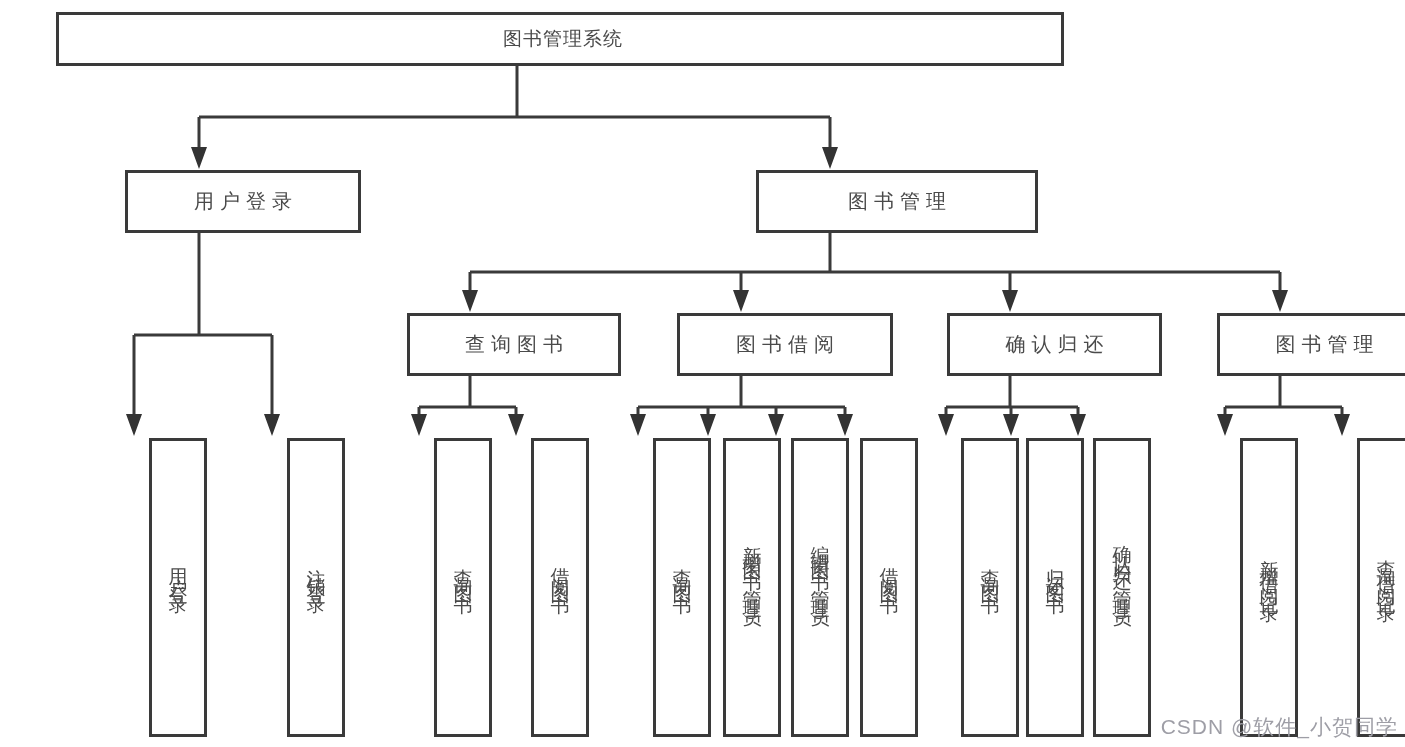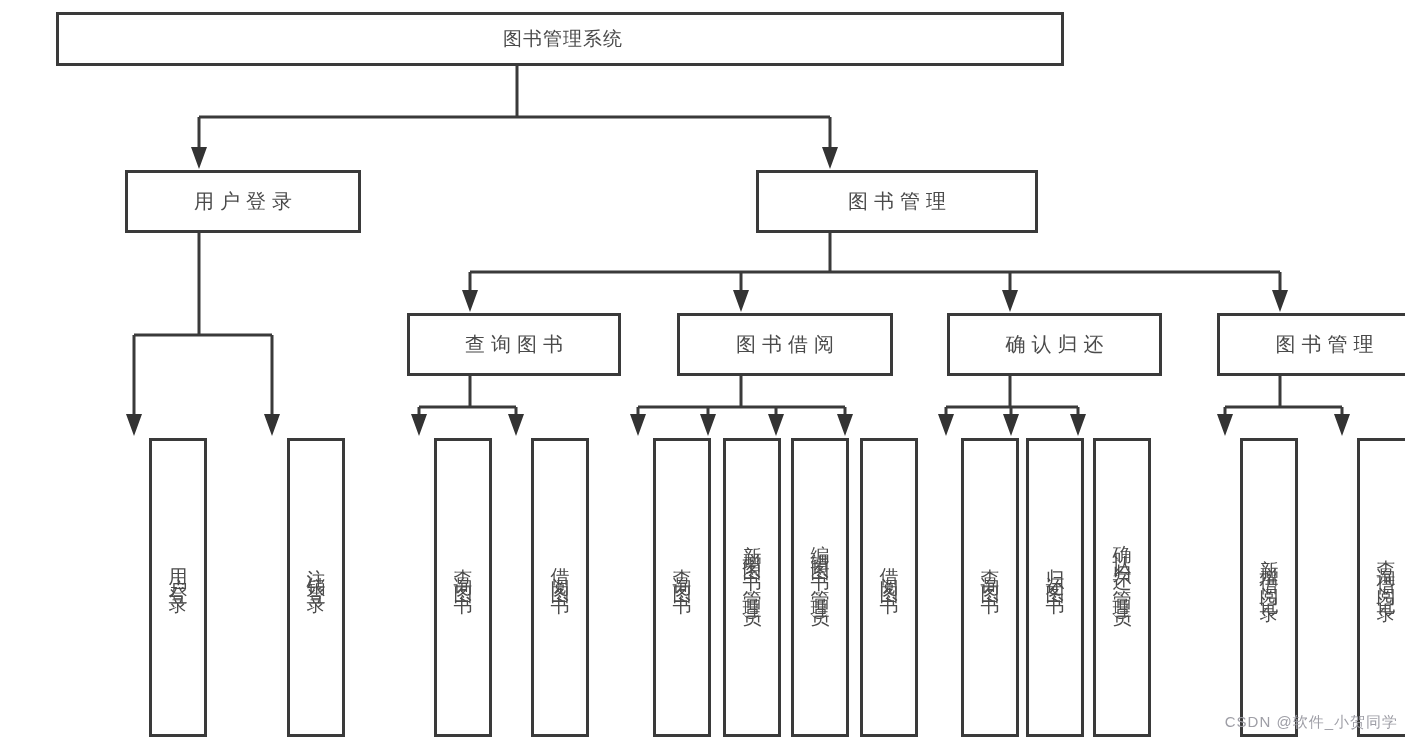--- a/index.html
+++ b/index.html
@@ -32,21 +32,21 @@
     writing-mode:vertical-rl;
     text-orientation:mixed;
     font-size:19px;
     letter-spacing:9px;
     white-space:nowrap;
     color:#4a4a4a;
   }
   #watermark{
     position:absolute;
     top:713px;right:7px;
-    font-size:15px;
+    font-size:21px;
     color:#9e9ea6;
     letter-spacing:1px;
     white-space:nowrap;
   }
 </style>
 </head>
 <body>
 
 <div id="canvas">
 

